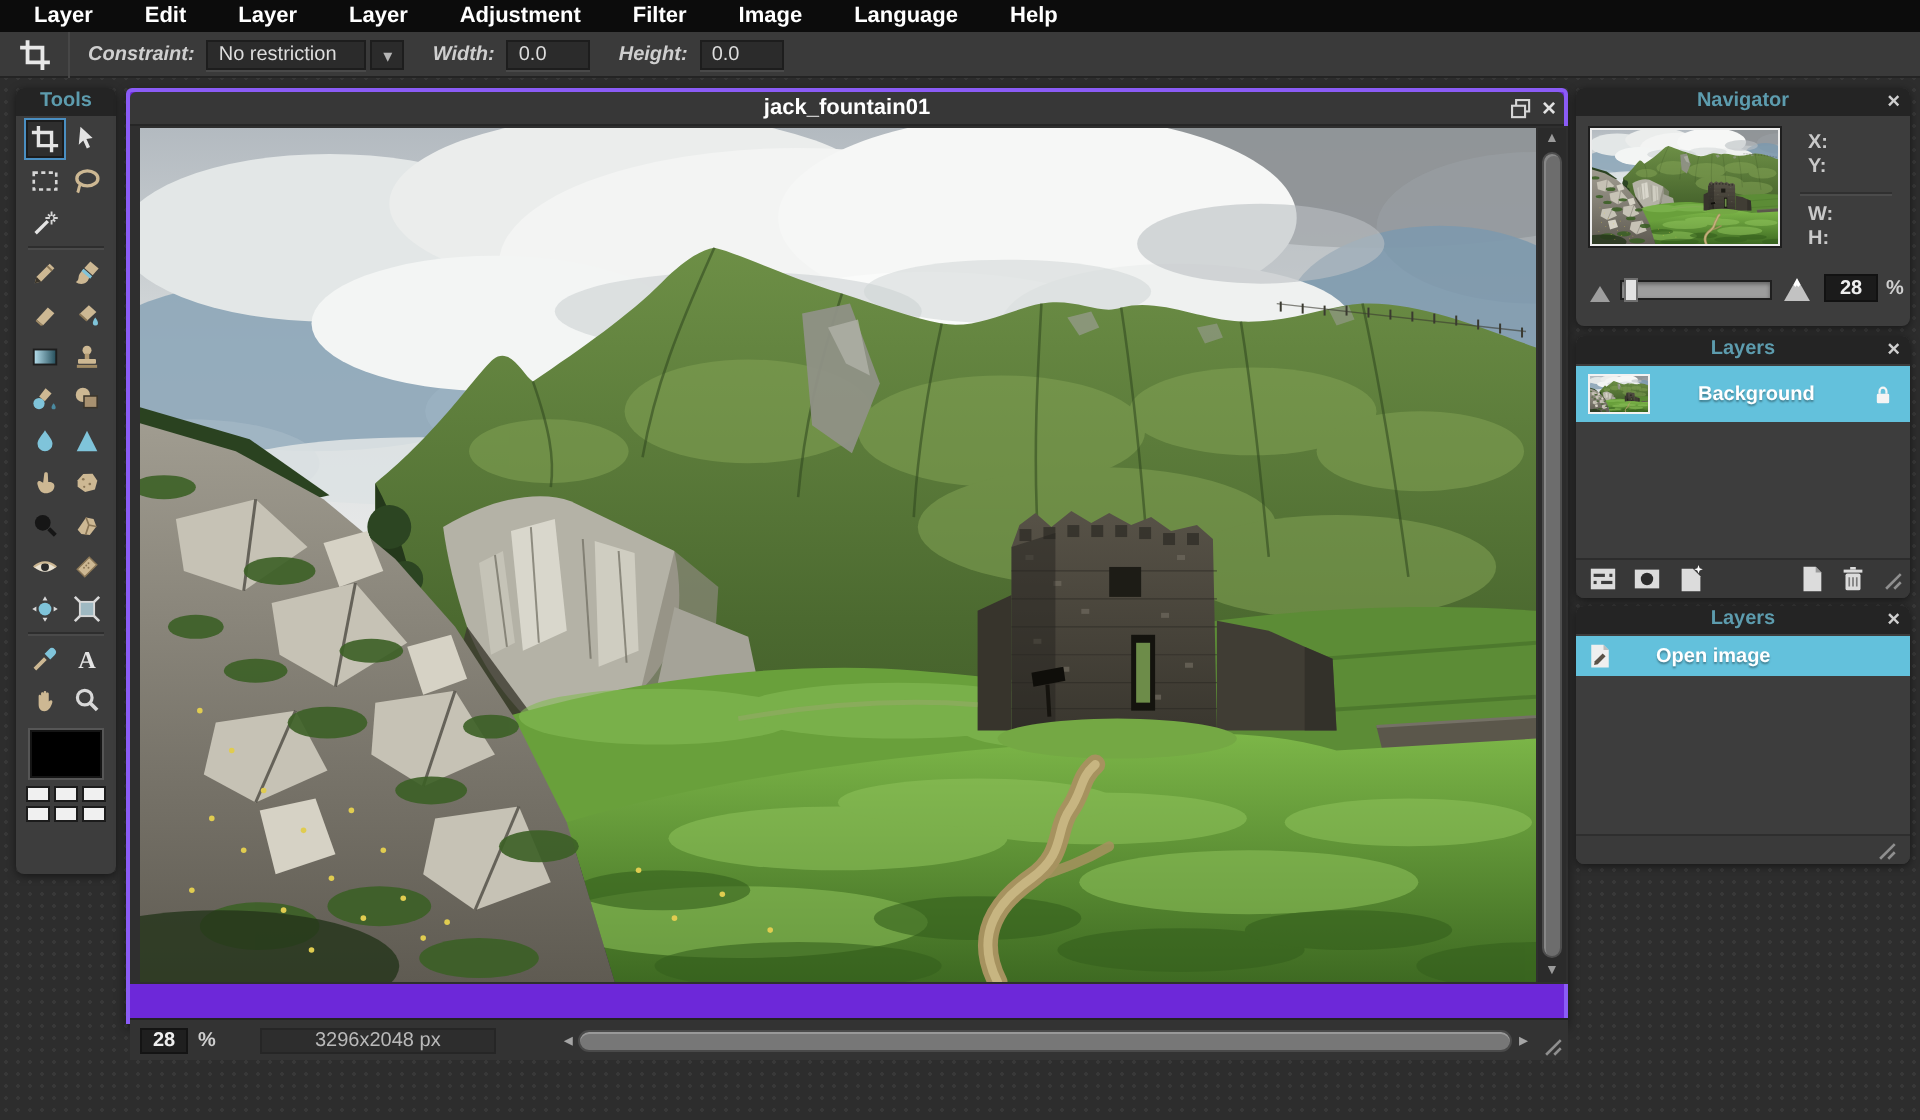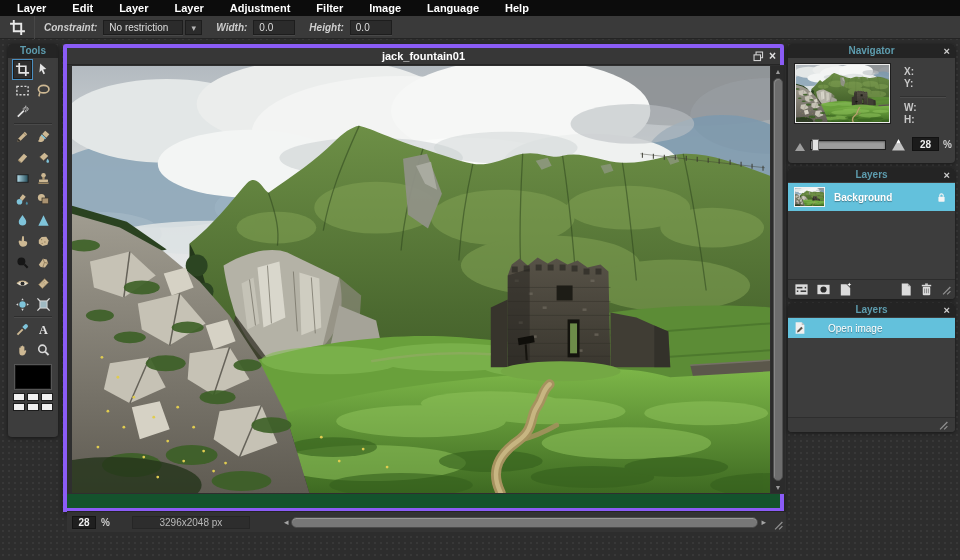--- a/index.html
+++ b/index.html
@@ -48,21 +48,21 @@
   .tool.selected { background:#2e2e2e; border:1px solid #4a8fc2; box-shadow:0 0 0 1px #1c1c1c inset; }
   .tdiv { grid-column:1 / -1; height:4px; position:relative; }
   .tdiv:before { content:""; position:absolute; left:2px; right:2px; top:1px; border-top:1px solid #2e2e2e; border-bottom:1px solid #4a4a4a; }
   .swatchwrap { margin-top:4px; display:flex; flex-direction:column; align-items:center; gap:4px; }
   .mainswatch { width:36px; height:24px; background:#000; border:1px solid #151515; outline:1px solid #565656; cursor:pointer; }
   .swgrid { display:grid; grid-template-columns:repeat(3,12px); gap:2px; }
   .swcell { width:12px; height:8px; background:#f0f0f0; border:1px solid #1c1c1c; cursor:pointer; }
 
   
   .docwin { position:absolute; left:63px; top:44px; width:721px; height:468px;
-            background:#14532d; border:4px solid #8b5cf6; border-radius:3px 3px 0 0; box-shadow:0 2px 6px rgba(0,0,0,.45); }
+            background:#6d28d9; border:2px solid #8b5cf6; border-radius:3px 3px 0 0; box-shadow:0 2px 6px rgba(0,0,0,.45); }
   .titlebar { height:17px; background:#373737; border-bottom:1px solid #262626; position:relative; border-radius:3px 3px 0 0; }
   .titlebar .wtitle { position:absolute; left:0; right:0; top:2px; text-align:center; font-size:11px; font-weight:bold; color:#fff; }
   .titlebar .wbtns { position:absolute; right:4px; top:1px; display:flex; align-items:center; gap:4px; }
   .titlebar .restore { width:13px; height:13px; cursor:pointer; }
   .titlebar .wclose { font-size:12px; font-weight:bold; color:#e2e2e2; cursor:pointer; line-height:15px; }
   .canvasarea { position:absolute; left:0; top:17px; width:719px; height:429px; background:#2f2f2f; }
   .photo { position:absolute; left:5px; top:1px; width:698px; height:427px; display:block; cursor:crosshair; }
   .vscroll { position:absolute; left:704px; top:1px; width:14px; height:427px; background:#2b2b2b; }
   .vscroll .arr { position:absolute; left:0; width:14px; height:11px; color:#9a9a9a; font-size:7px; text-align:center; line-height:11px; cursor:pointer; }
   .vscroll .arr.up{ top:0; } .vscroll .arr.dn{ bottom:0; }
@@ -94,34 +94,34 @@
   .nav-mtn-b { position:absolute; left:102px; top:93px; width:17px; height:14px; cursor:pointer; }
   .nav-zoombox { position:absolute; left:124px; top:93px; width:27px; height:14px; background:#1b1b1b; border:1px solid #121212;
                  color:#eee; font-size:10px; font-weight:bold; text-align:center; line-height:13px; }
   .nav-pct { position:absolute; left:155px; top:95px; font-size:10px; font-weight:bold; color:#cfcfcf; }
 
   
   .layerspanel { left:788px; top:168px; width:167px; height:131px; }
   .layerrow { position:absolute; left:0; top:15px; width:167px; height:28px; background:#63c1dc; display:flex; align-items:center; cursor:pointer; }
   .layerrow .lthumb { width:31px; height:20px; border:1px solid #f2f2f2; margin-left:6px; }
   .layerrow .lthumb svg { display:block; width:29px; height:18px; }
-  .layerrow .lname { margin-left:9px; font-size:10px; font-weight:bold; color:#fff; text-shadow:0 1px 1px rgba(0,0,0,.35); flex:1; }
+  .layerrow .lname { margin-left:24px; font-size:10px; font-weight:bold; color:#fff; text-shadow:0 1px 1px rgba(0,0,0,.35); flex:1; }
   .layerrow .llock { width:11px; height:13px; margin-right:8px; }
   .layersbottom { position:absolute; left:0; bottom:0; width:167px; height:20px; background:#383838;
                   border-top:1px solid #2c2c2c; border-radius:0 0 4px 4px; display:flex; align-items:center; }
   .lbtn { width:17px; height:15px; margin-left:5px; cursor:pointer; }
   .lbtn.right { margin-left:0; margin-right:4px; }
   .lspacer { flex:1; }
   .gripbtn { width:13px; height:13px; margin-right:3px; cursor:nwse-resize; }
 
   
   .histpanel { left:788px; top:303px; width:167px; height:129px; }
   .histrow { position:absolute; left:0; top:15px; width:167px; height:20px; background:#63c1dc; display:flex; align-items:center; cursor:pointer; }
   .histrow .hicon { width:14px; height:14px; margin-left:5px; }
-  .histrow .hlabel { margin-left:6px; font-size:10px; font-weight:normal; color:#fff; text-shadow:0 1px 1px rgba(0,0,0,.35);padding-left:15px; }
+  .histrow .hlabel { margin-left:6px; font-size:10px; font-weight:bold; color:#fff; text-shadow:0 1px 1px rgba(0,0,0,.35);padding-left:15px; }
   .histfoot { position:absolute; left:0; bottom:0; width:167px; height:15px; background:#3a3a3a;
               border-top:1px solid #2e2e2e; border-radius:0 0 4px 4px; }
   .histfoot .gripbtn { position:absolute; right:3px; bottom:1px; }
 </style>
 </head>
 <body>
 
 <svg width="0" height="0" style="position:absolute">
   <defs>
     <linearGradient id="skyG" x1="0" y1="0" x2="0" y2="1">

